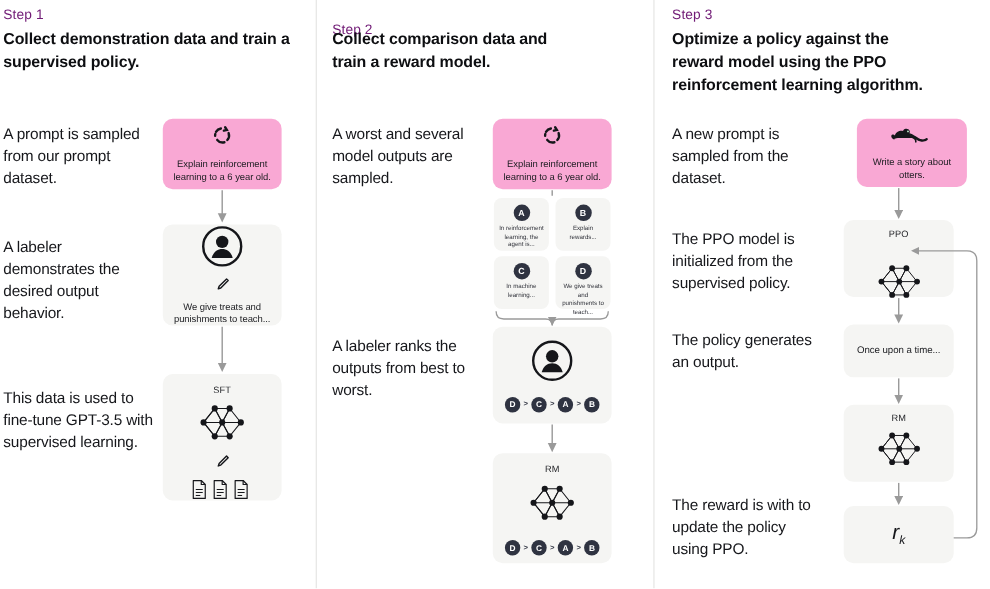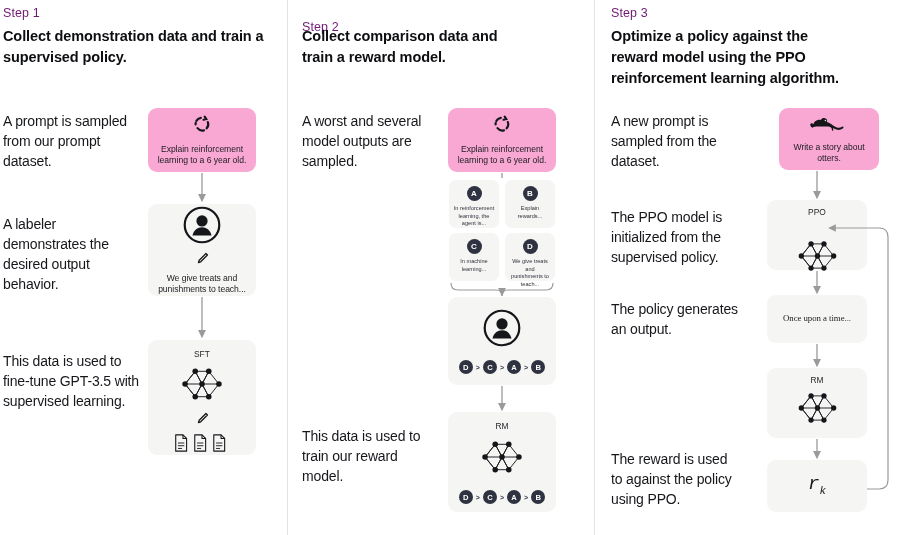--- a/index.html
+++ b/index.html
@@ -80,21 +80,21 @@
   }
 
   
   .rank { display: flex; align-items: center; gap: 3px; }
   .rank .badge { width: 14px; height: 14px; font-size: 7.6px; }
   .rank .gt { font-size: 7px; color: #2f3341; font-weight: bold; }
 
   
   .arrows { position: absolute; left: 0; top: 0; pointer-events: none; }
   .ico { display: block; }
-  .rk { font-family: Liberation Mono, monospace; font-style: italic; }
+  .rk { font-family: Liberation Sans, sans-serif; font-style: italic; }
 </style>
 </head>
 <body>
 
 <div class="board">
 
   <div class="divider" id="div1"></div>
   <div class="divider" id="div2"></div>
 
   <div class="col" id="col1">
@@ -194,21 +194,21 @@
       <line x1="202" y1="173" x2="202" y2="198" stroke="#9a9a9a" stroke-width="1.3" marker-end="url(#ah1)"></line>
       <line x1="202" y1="297" x2="202" y2="334" stroke="#9a9a9a" stroke-width="1.3" marker-end="url(#ah1)"></line>
     </svg>
   </div>
 
   <div class="col" id="col2">
     <div class="step-label" style="left:14px; top:20px;">Step 2</div>
     <div class="step-title" style="left:14px; top:26px; width:230px;">Collect comparison data and train a reward model.</div>
 
     <div class="caption" style="left:14px; top:112px; width:120px;">A worst and several model outputs are sampled.</div>
-    <div class="caption" style="left:14px; top:427px; width:125px;">This data is used to train our reward model.</div>
+    <div class="caption" style="left:14px; top:305px; width:136px;">A labeler ranks the outputs from best to worst.</div>
 
     <div class="node green" style="left:160px; top:108px; width:108px; height:64px;">
       <span class="ico" style="margin-bottom:6px;">
         <svg width="20" height="20" viewBox="0 0 24 24" fill="none" stroke="#15161a" stroke-width="2.6" stroke-linecap="round">
           <path d="M5.2 8.2A7.6 7.6 0 0 1 10.6 4.6"></path>
           <path d="M19 9.6a7.6 7.6 0 0 1-1.4 7.6"></path>
           <path d="M14.4 19.6A7.6 7.6 0 0 1 6.6 17"></path>
           <path d="M4.3 12.6a7.6 7.6 0 0 1 .2-2.1"></path>
           <path d="M15.2 3.2l1.9 2.9-3.3.8"></path>
         </svg>
@@ -301,21 +301,21 @@
     </svg>
   </div>
 
   <div class="col" id="col3">
     <div class="step-label" style="left:16px; top:6px;">Step 3</div>
     <div class="step-title" style="left:16px; top:26px; width:236px;">Optimize a policy against the reward model using the PPO reinforcement learning algorithm.</div>
 
     <div class="caption" style="left:16px; top:112px; width:128px;">A new prompt is sampled from the dataset.</div>
     <div class="caption" style="left:16px; top:208px; width:136px;">The PPO model is initialized from the supervised policy.</div>
     <div class="caption" style="left:16px; top:300px; width:140px;">The policy generates an output.</div>
-    <div class="caption" style="left:16px; top:450px; width:126px;">The reward is used to against the policy using PPO.</div>
+    <div class="caption" style="left:16px; top:450px; width:126px;">The reward is with to update the policy using PPO.</div>
 
     <div class="node green" style="left:184px; top:108px; width:100px; height:62px;">
       <span class="ico" style="margin-bottom:5px;">
         <svg width="42" height="19" viewBox="0 0 52 24" fill="#15161a">
           <path d="M6 17.5c-1.8-.4-3.2-1.6-3.6-3.3-.3-1.3.3-2.3 1.5-2.5 1-.2 1.9.3 2.5 1.2.6-2.4 2.5-4.4 5.2-5.2 1.4-.4 2.9-.4 4.2 0 .4-1.3 1.5-2.3 3-2.6 2-.4 3.9.6 4.6 2.3.4 1 .3 2-.2 2.8 2.6.6 5 2 7.2 3.6 2.4 1.8 4.6 3.3 7.3 3.5 1.8.2 3.4-.3 4.6-1.2.7-.5 1.6-.3 1.9.4.3.7-.1 1.4-.8 1.9-1.8 1.3-4.1 1.9-6.5 1.6-2.3-.3-4.3-1.3-6.1-2.5.6 1 .8 2 .6 2.9-.1.5-.6.8-1.1.7-.5-.1-.8-.6-.7-1.1.2-1-.2-2-1.2-2.9-1-.9-2.4-1.4-3.8-1.4H10c-1.3 0-2.6.3-3.7.8-.1 0-.2.1-.3.1z"></path>
           <circle cx="21.5" cy="8.2" r="1" fill="#ccfbd8"></circle>
         </svg>
       </span>
       <div class="node-text">Write a story about otters.</div>
     </div>
@@ -341,21 +341,21 @@
               <circle cx="34" cy="26" r="3.3"></circle>
             <circle cx="54" cy="26" r="3.3"></circle>
               <circle cx="26" cy="41" r="3.3"></circle>
             <circle cx="42" cy="41" r="3.3"></circle>
           </g>
         </svg>
       </span>
     </div>
 
     <div class="node grey" style="left:172px; top:295px; width:100px; height:48px;">
-      <div class="node-text" style="font-size:8.8px;font-family:Liberation Serif, serif;">Once upon a time...</div>
+      <div class="node-text" style="font-size:8.8px;">Once upon a time...</div>
     </div>
 
     <div class="node grey" style="left:172px; top:368px; width:100px; height:70px; justify-content:flex-start; padding-top:7px;">
       <div class="node-cap">RM</div>
       <span class="ico" style="margin-top:2px;">
         <svg width="55" height="42" viewBox="0 0 68 52">
           <g stroke="#15161a" stroke-width="1.1" fill="none">
             <path d="M14 26 L26 11 L42 11 L54 26 L42 41 L26 41 Z"></path>
             <path d="M14 26 L34 26 L54 26"></path>
             <path d="M26 11 L34 26 L26 41"></path>

